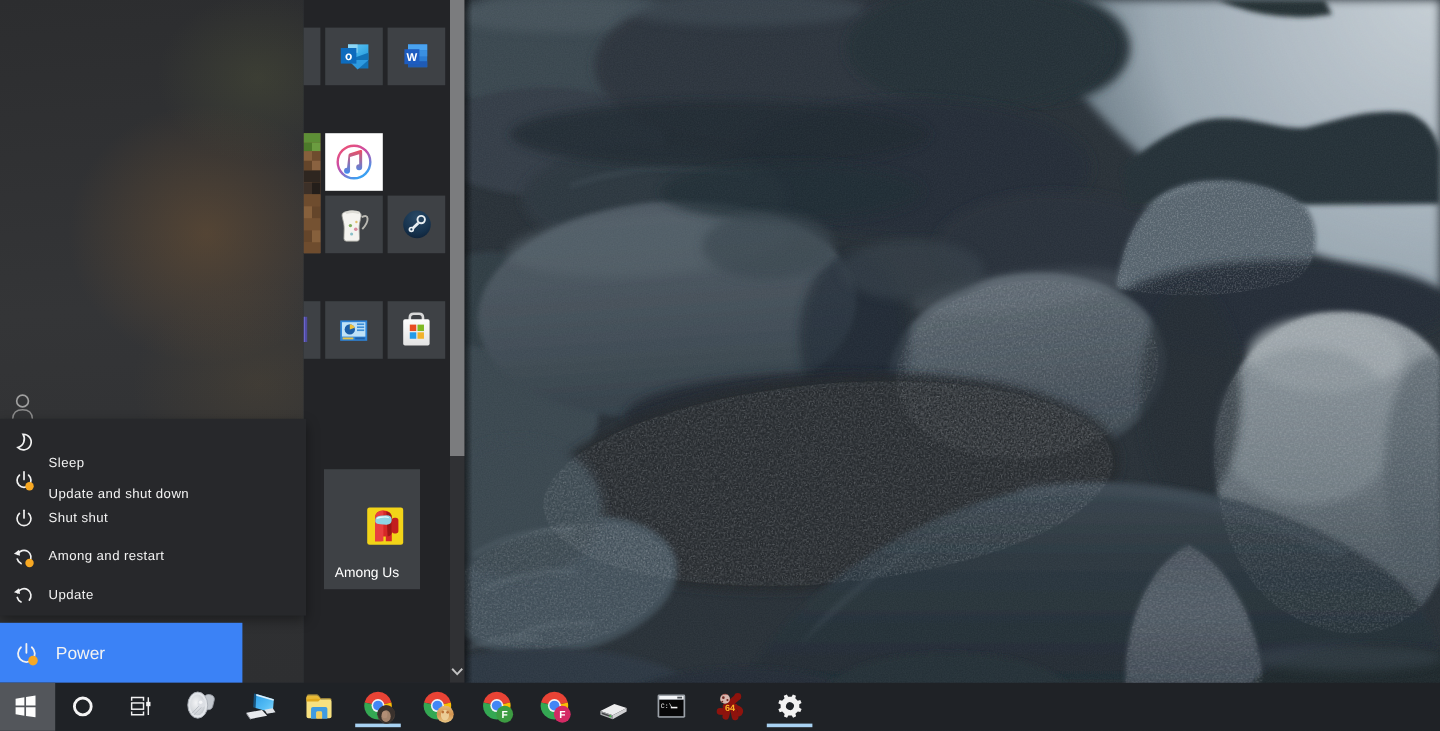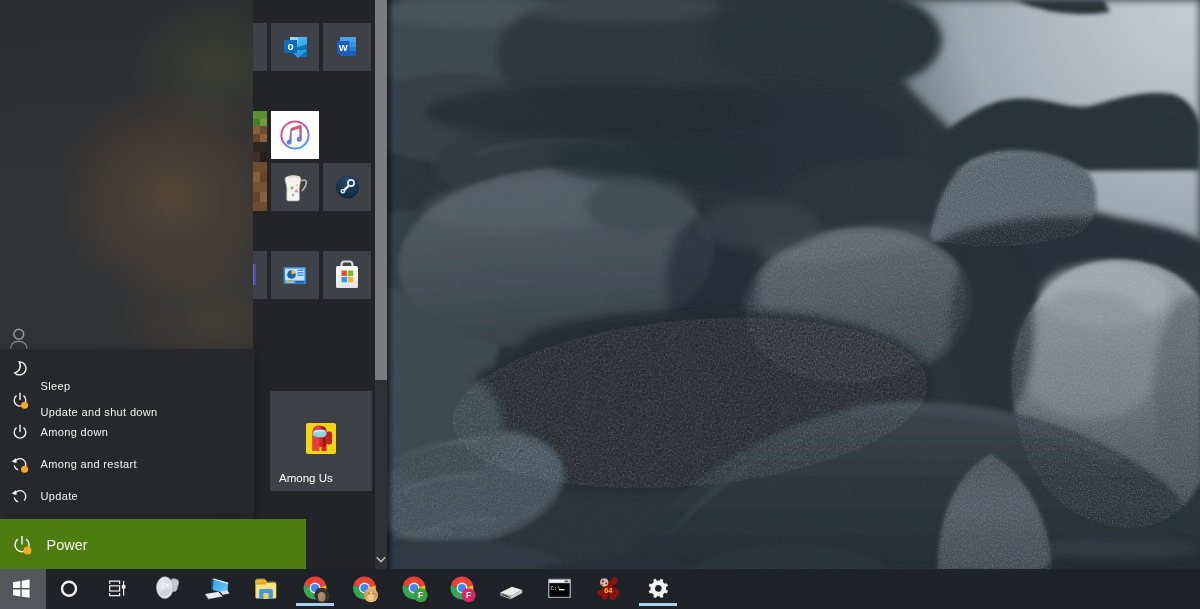--- a/index.html
+++ b/index.html
@@ -16,21 +16,21 @@
       linear-gradient(176deg,#2c2d2f 0%,#343537 45%,#303133 75%,#2e2f31 100%);}
   .tile{position:absolute;background:#3e4145;}
   #scroll-track{position:absolute;left:375px;top:0;width:12px;height:569px;background:#303134;}
   #scroll-thumb{position:absolute;left:375px;top:0;width:12px;height:380px;background:#7b7c7e;}
   #menushadow{position:absolute;left:387px;top:0;width:7px;height:569px;
      background:linear-gradient(90deg,rgba(0,0,0,0.55),rgba(0,0,0,0));}
   
   #flyout{position:absolute;left:0;top:349px;width:255px;height:164px;background:#27282b;
      box-shadow:0 4px 10px rgba(0,0,0,0.4);}
   .fi{position:absolute;left:40.5px;width:200px;height:14px;color:#f2f2f2;font-size:11px;line-height:14px;letter-spacing:0.35px;}
-  #powerrow{position:absolute;left:0;top:519px;width:306px;height:50px;background:#4d7c0f;}
+  #powerrow{position:absolute;left:0;top:519px;width:202px;height:50px;background:#3b82f6;}
   #powerrow .lbl{position:absolute;left:46.5px;top:17.5px;font-size:14.5px;color:#f3f3f3;}
   
   #taskbar{position:absolute;left:0;top:569px;width:1200px;height:40px;background:#1f2226;}
   #startbtn{position:absolute;left:0;top:569px;width:46px;height:40px;background:#53565b;}
   .uline{position:absolute;top:603px;width:38px;height:3px;background:#a8d2f2;}
 </style>
 </head>
 <body>
 <svg id="wall" viewBox="0 0 1200 609" preserveAspectRatio="none">
 <defs>
@@ -166,21 +166,21 @@
 <div class="tile" style="left:253px;top:23px;width:14px;height:48px;"></div>
 <div class="tile" style="left:271px;top:23px;width:48px;height:48px;"></div>
 <div class="tile" style="left:323px;top:23px;width:48px;height:48px;"></div>
 <div class="tile" style="left:253px;top:111px;width:14px;height:100px;"></div>
 <div class="tile" style="left:271px;top:111px;width:48px;height:48px;background:#fff;"></div>
 <div class="tile" style="left:271px;top:163px;width:48px;height:48px;"></div>
 <div class="tile" style="left:323px;top:163px;width:48px;height:48px;"></div>
 <div class="tile" style="left:253px;top:251px;width:14px;height:48px;"></div>
 <div class="tile" style="left:271px;top:251px;width:48px;height:48px;"></div>
 <div class="tile" style="left:323px;top:251px;width:48px;height:48px;"></div>
-<div class="tile" id="amongus" style="left:270px;top:391px;width:102px;height:100px;">
+<div class="tile" id="amongus" style="left:270px;top:391px;width:80px;height:100px;">
   <span style="position:absolute;left:9px;bottom:7px;font-size:11.5px;color:#fff;">Among Us</span>
 </div>
 <svg class="abs" id="tileicons" style="left:253px;top:0px;" width="134" height="569" viewBox="253 0 134 569">
 <defs>
   <linearGradient id="olg" x1="0" y1="0" x2="1" y2="1">
     <stop offset="0" stop-color="#64c8f5"></stop>
         <stop offset="1" stop-color="#1f9ade"></stop>
   </linearGradient>
   <linearGradient id="itring" x1="0" y1="0" x2="0.6" y2="1">
     <stop offset="0" stop-color="#f4536b"></stop>
@@ -306,21 +306,21 @@
 </svg>
 
 <svg class="abs" style="left:8px;top:326px;" width="24" height="24" viewBox="0 0 24 24">
   <circle cx="10.8" cy="8.2" r="4.9" fill="none" stroke="#a0a0a0" stroke-width="1.4"></circle>
   <path d="M2.6,23 q0.3,-7.6 8.2,-7.6 q7.9,0 8.2,7.6" fill="none" stroke="#8a8a8a" stroke-width="1.2"></path>
 </svg>
 
 <div id="flyout">
   <div class="fi" style="top:30px;">Sleep</div>
   <div class="fi" style="top:44.4px;margin-top:12px;">Update and shut down</div>
-  <div class="fi" style="top:76.4px;">Among down</div>
+  <div class="fi" style="top:76.4px;">Shut shut</div>
   <div class="fi" style="top:108.4px;">Among and restart</div>
   <div class="fi" style="top:140.4px;">Update</div>
 </div>
 <svg class="abs" id="flyicons" style="left:0;top:349px;" width="40" height="164" viewBox="0 349 40 164">
 <g stroke="#f1f1f1" stroke-width="1.4" fill="none" stroke-linecap="round">
 
   <path d="M19.2,361.9 A6.5,6.5 0 1 1 14.8,372.9 A7.4,7.4 0 0 0 19.2,361.9 Z"></path>
 
   <path d="M23.8,395.9 A5.8,5.8 0 1 1 16.2,395.9"></path>
   <path d="M20,393.2 L20,399.6"></path>

